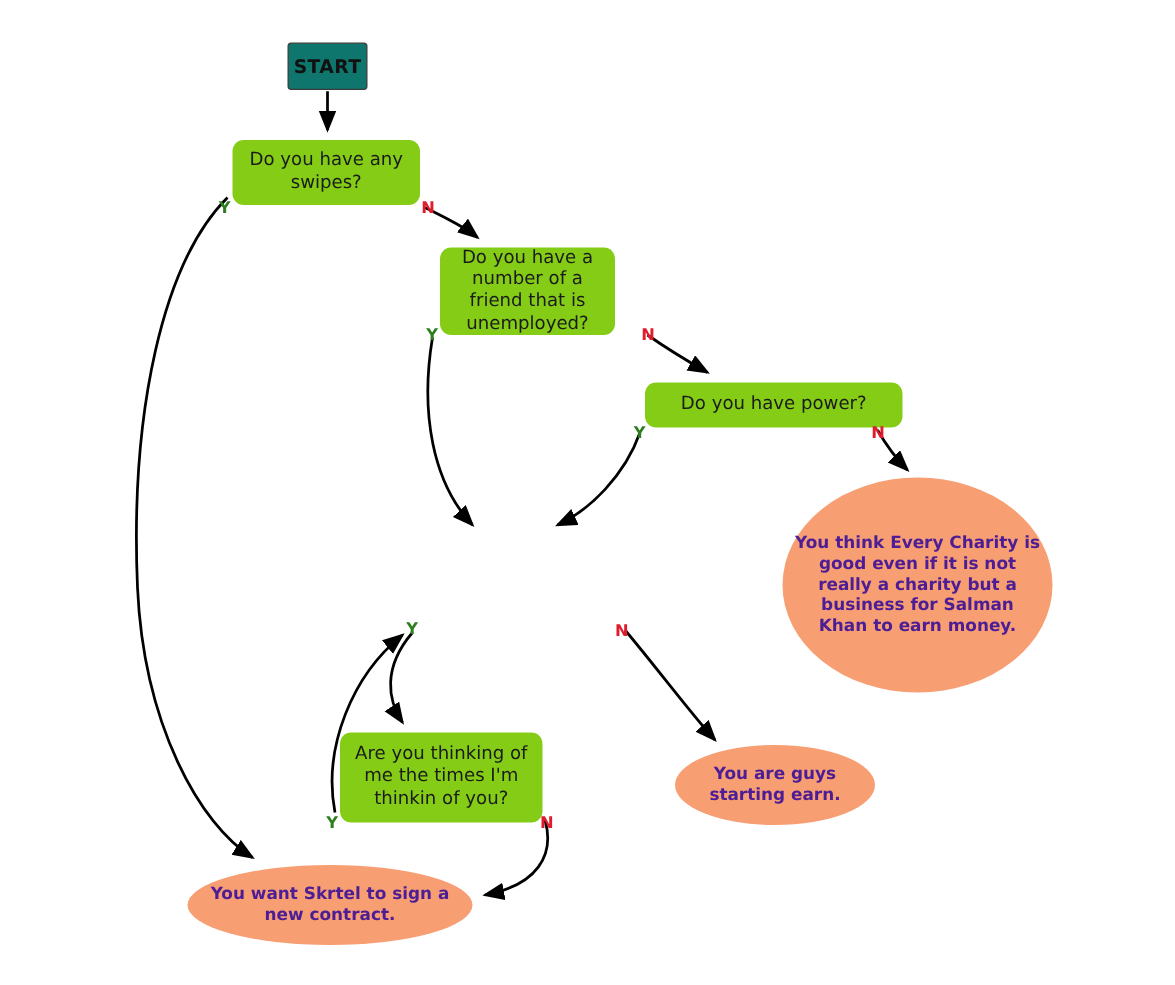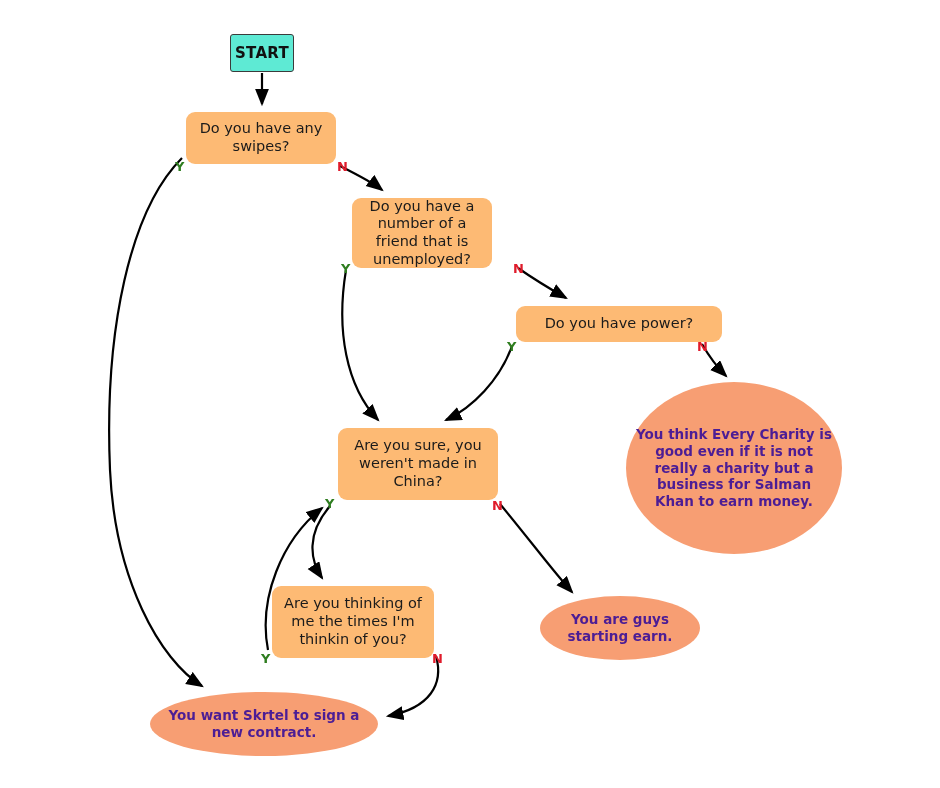--- a/index.html
+++ b/index.html
@@ -27,30 +27,30 @@
   }
   .node {
     position: absolute;
     box-sizing: border-box;
     display: flex;
     align-items: center;
     justify-content: center;
     text-align: center;
   }
   .node-start {
-    background: #5eead4;
+    background: #0f766e;
     border: 1.5px solid #3b3b3b;
     border-radius: 3px;
     font-weight: bold;
     font-size: 15px;
     color: #111111;
     letter-spacing: 0.3px;
   }
   .node-decision {
-    background: #fdba74;
+    background: #84cc16;
     border-radius: 9px;
     font-size: 14.5px;
     color: #1b1b1b;
     line-height: 1.22;
     padding: 4px 8px;
   }
   .node-terminal {
     background: #f79e73;
     border-radius: 50%;
     font-weight: bold;
@@ -112,23 +112,20 @@
   </div>
 
   <div class="node node-decision" style="left:352px; top:198px; width:140px; height:70px;">
     <span>Do you have a number of a friend that is unemployed?</span>
   </div>
 
   <div class="node node-decision" style="left:516px; top:306px; width:206px; height:36px;">
     <span>Do you have power?</span>
   </div>
 
-  <div class="node node-decision" style="left:338px; top:428px; width:160px; height:72px;">
-    <span>Are you sure, you weren't made in China?</span>
-  </div>
 
   <div class="node node-decision" style="left:272px; top:586px; width:162px; height:72px;">
     <span>Are you thinking of me the times I'm thinkin of you?</span>
   </div>
 
   <div class="node node-terminal" style="left:626px; top:382px; width:216px; height:172px;">
     <span>You think Every Charity is good even if it is not really a charity but a business for Salman Khan to earn money.</span>
   </div>
 
   <div class="node node-terminal" style="left:540px; top:596px; width:160px; height:64px;">

